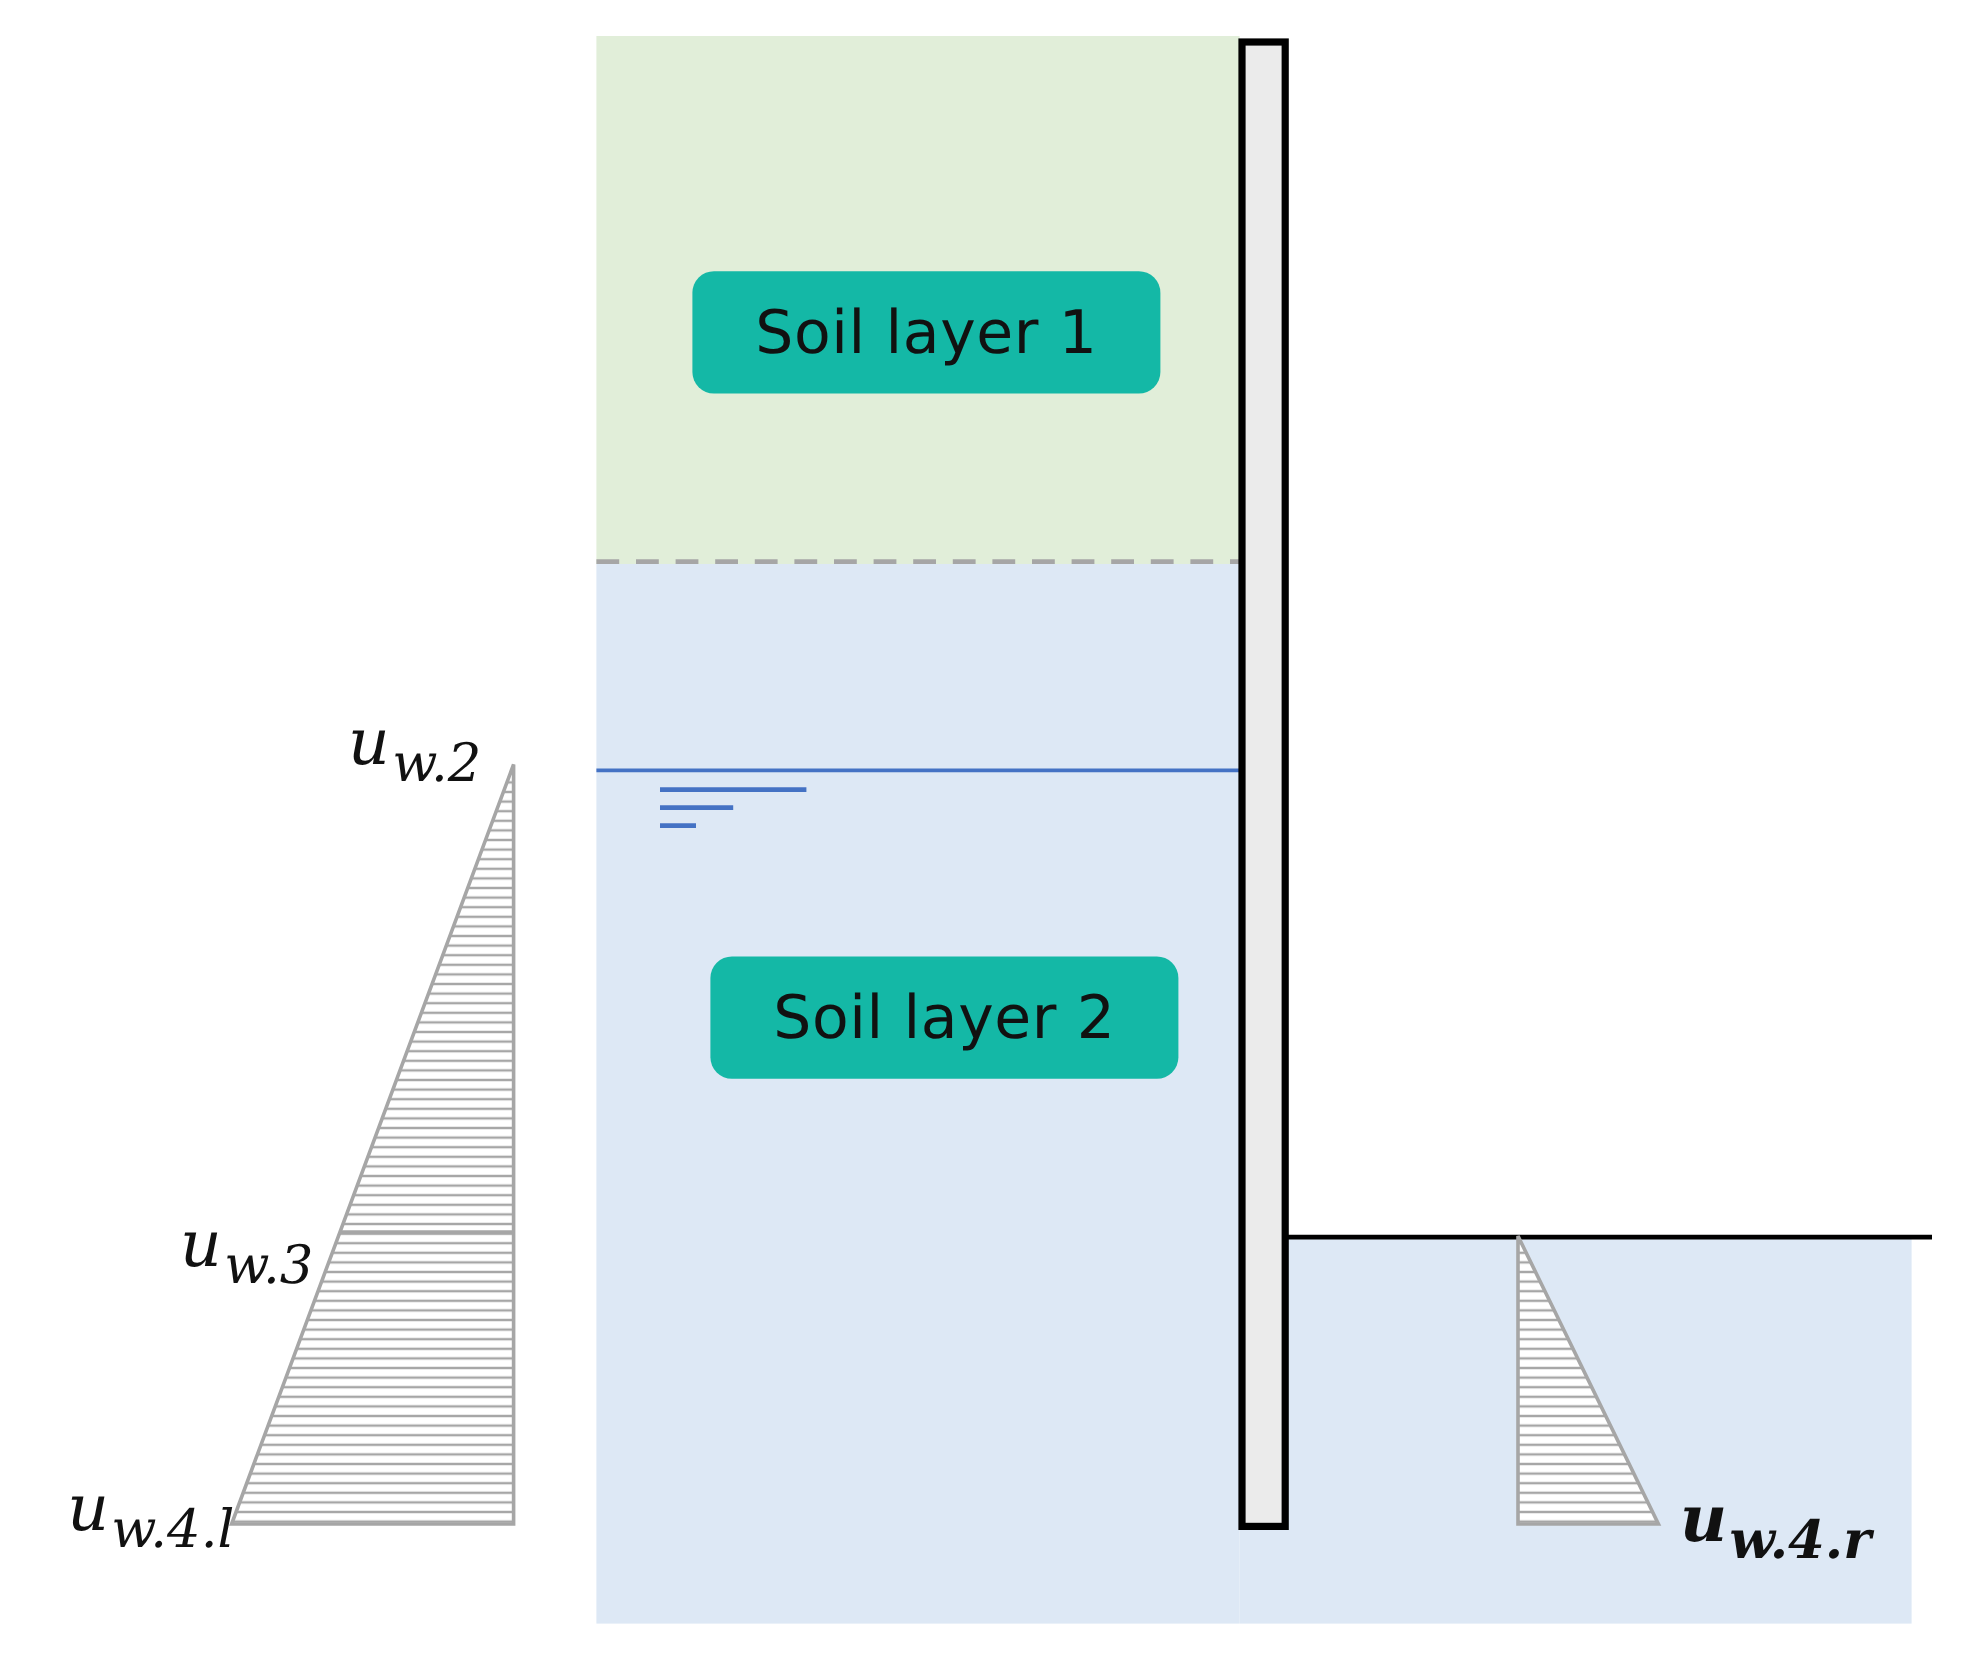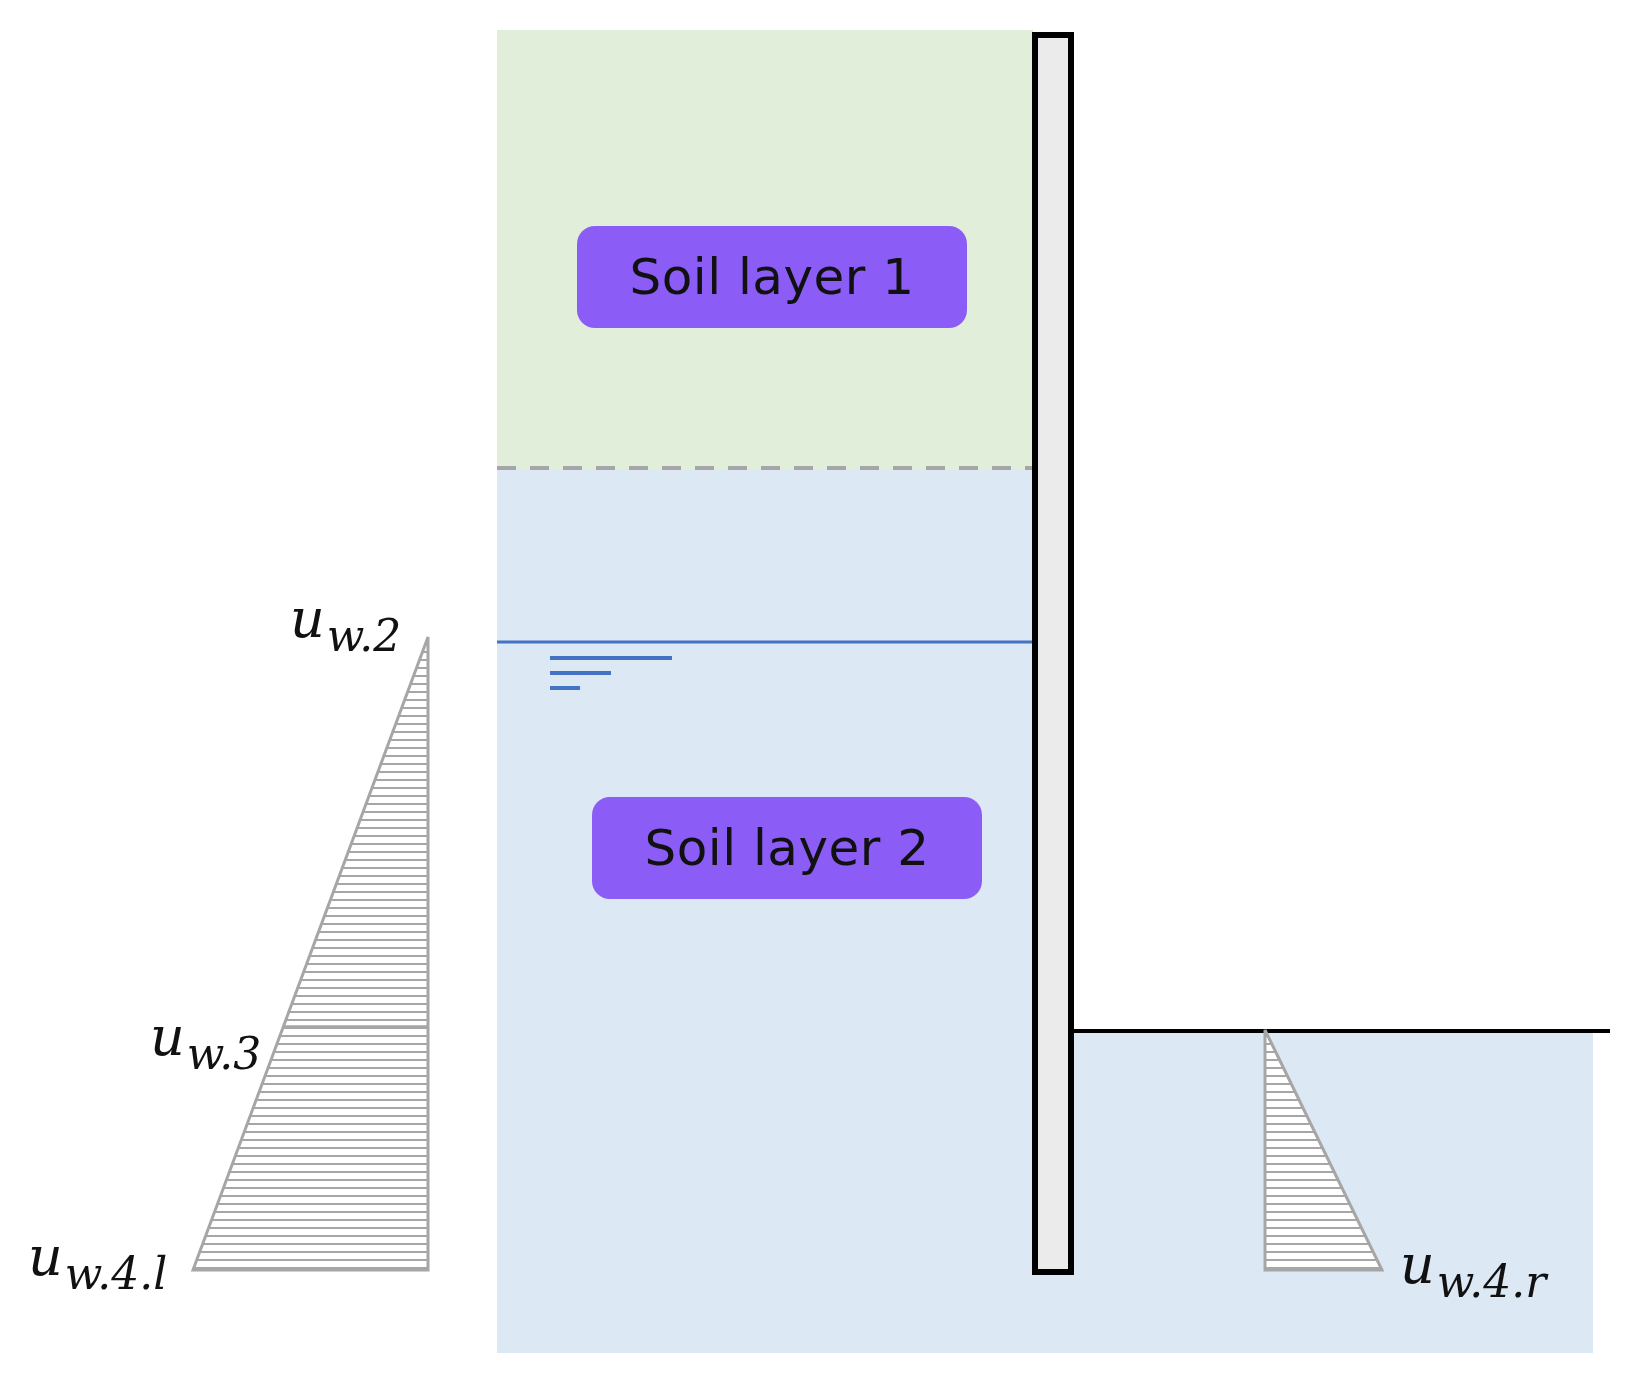--- a/index.html
+++ b/index.html
@@ -1,20 +1,20 @@
 <!DOCTYPE html>
 <html><head>
   <meta charset="utf-8">
   <style>
     html, body { margin: 0; padding: 0; background: #ffffff; }
     body { width: 1636px; height: 1386px; position: relative; overflow: hidden; font-family: "Liberation Sans", sans-serif; }
     #canvas { position: absolute; left: 0; top: 0; width: 1636px; height: 1386px; }
     .layer-label {
       position: absolute;
-      background: #8b5cf6;
+      background: #14b8a6;
       border-radius: 18px;
       display: flex; align-items: center; justify-content: center;
       font-family: "DejaVu Sans", "Liberation Sans", sans-serif;
       font-size: 50px; color: #111111;
       letter-spacing: 0.5px;
     }
     .math-label {
       position: absolute;
       font-family: "DejaVu Serif", "Liberation Serif", serif;
       font-style: italic;
@@ -71,18 +71,18 @@
 <div class="layer-label" style="left:592px; top:797px; width:390px; height:102px;">
   <span>Soil layer 2</span>
 </div>
 
 <div class="math-label" style="left:290px; top:592px;">
   <span class="base">u</span><span class="sub">w.2</span>
 </div>
 <div class="math-label" style="left:150px; top:1010px;">
   <span class="base">u</span><span class="sub">w.3</span>
 </div>
-<div class="math-label" style="left:28px; top:1230px;">
+<div class="math-label" style="left:56px; top:1230px;">
   <span class="base">u</span><span class="sub">w.4.l</span>
 </div>
-<div class="math-label" style="left:1400px; top:1238px;">
+<div class="math-label" style="left:1400px; top:1238px;font-weight:bold;">
   <span class="base">u</span><span class="sub">w.4.r</span>
 </div>
 
 </body></html>

